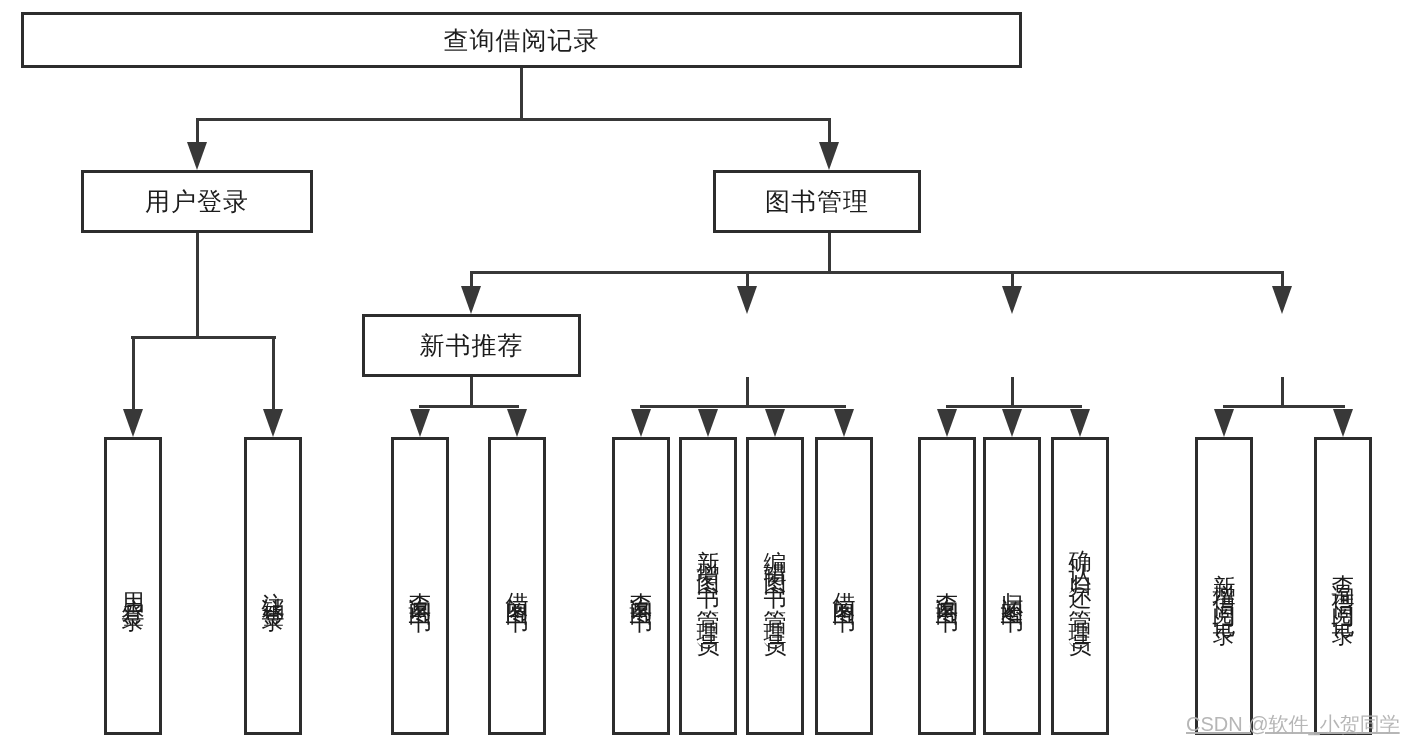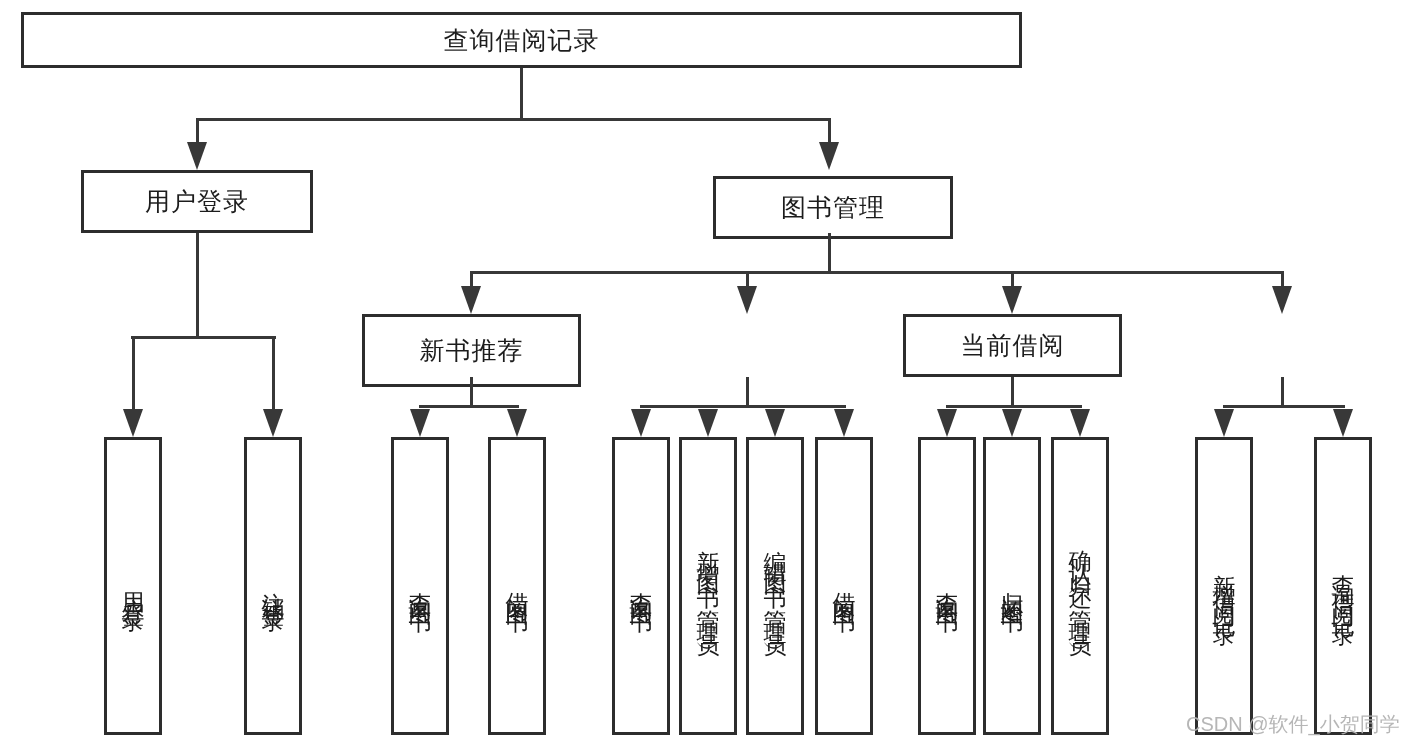--- a/index.html
+++ b/index.html
@@ -20,44 +20,41 @@
   .ls8{letter-spacing:12px;}
   .hline{position:absolute;height:3px;background:#383838;}
   .vline{position:absolute;width:3px;background:#383838;}
   .arrow{
     position:absolute;width:0;height:0;
     border-left:10px solid transparent;border-right:10px solid transparent;
     border-top:28px solid #383838;
   }
   .watermark{
     position:absolute;left:1186px;top:711px;font-size:20px;
-    color:rgba(178,178,178,0.95);white-space:nowrap;z-index:9;
+    color:rgba(178,178,178,0.95);white-space:nowrap;z-index:9;text-decoration:underline;
   }
 </style>
 </head>
 <body>
 
 <div id="canvas">
 
   <div class="box" style="left:21px;top:12px;width:1001px;height:56px">
     <span class="hlabel">查询借阅记录</span>
   </div>
 
   <div class="box" style="left:81px;top:170px;width:232px;height:63px">
     <span class="hlabel">用户登录</span>
   </div>
-  <div class="box" style="left:713px;top:176px;width:240px;height:63px">
+  <div class="box" style="left:713px;top:170px;width:208px;height:63px">
     <span class="hlabel">图书管理</span>
   </div>
 
-  <div class="box" style="left:362px;top:314px;width:219px;height:73px">
+  <div class="box" style="left:362px;top:314px;width:219px;height:63px">
     <span class="hlabel">新书推荐</span>
-  </div>
-  <div class="box" style="left:903px;top:314px;width:219px;height:63px">
-    <span class="hlabel">当前借阅</span>
   </div>
 
   <div class="box" style="left:104px;top:437px;width:58px;height:298px">
     <span class="vlabel">用户登录</span>
   </div>
   <div class="box" style="left:244px;top:437px;width:58px;height:298px">
     <span class="vlabel">注销登录</span>
   </div>
   <div class="box" style="left:391px;top:437px;width:58px;height:298px">
     <span class="vlabel">查询图书</span>

